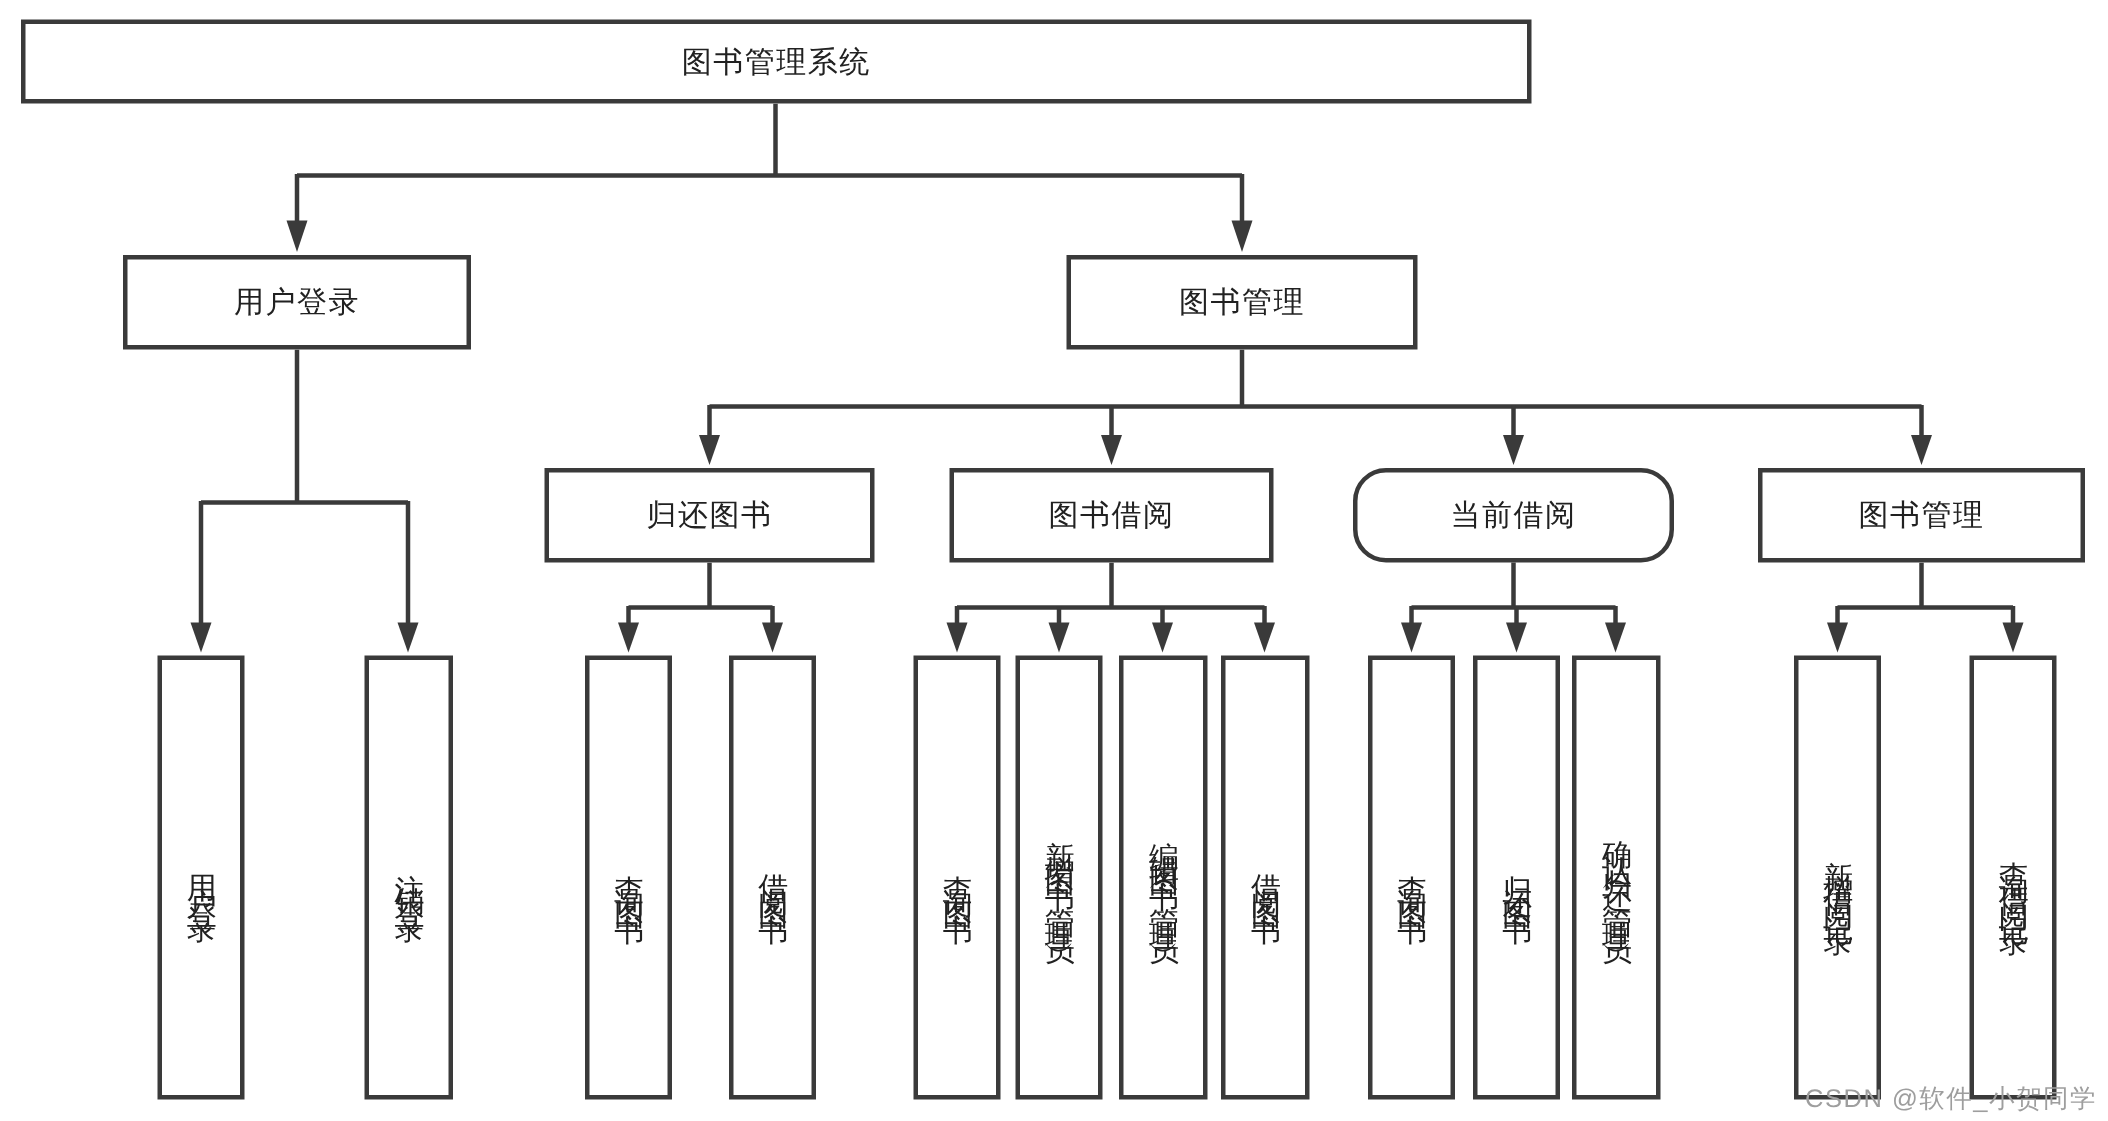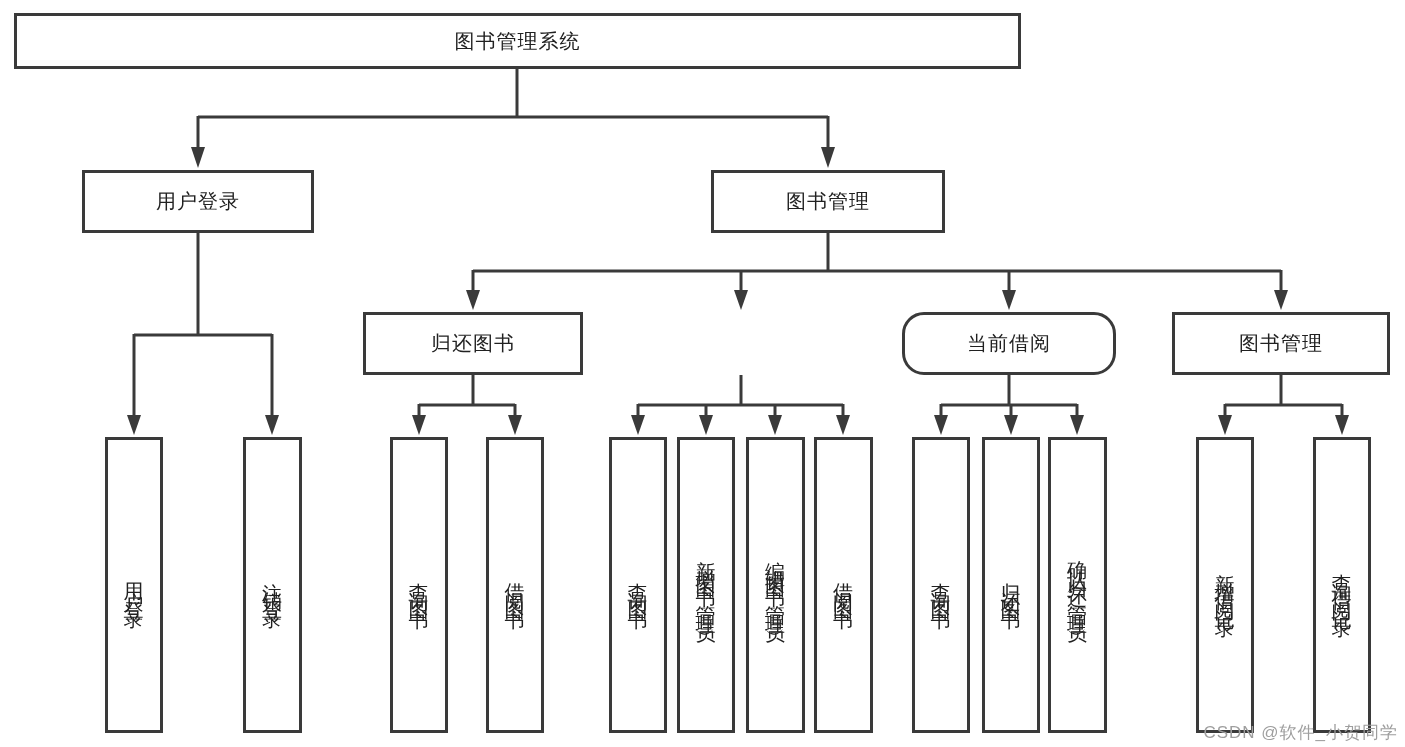--- a/index.html
+++ b/index.html
@@ -135,20 +135,23 @@
   <div class="box hbox" style="left:82px; top:170px; width:232px; height:63px;">
     <span>用户登录</span>
   </div>
   <div class="box hbox" style="left:711px; top:170px; width:234px; height:63px;">
     <span>图书管理</span>
   </div>
 
   <div class="box hbox" style="left:363px; top:312px; width:220px; height:63px;">
     <span>归还图书</span>
   </div>
+  <div class="box hbox" style="left:633px; top:312px; width:216px; height:63px;">
+    <span>图书借阅</span>
+  </div>
   <div class="box hbox" style="left:902px; top:312px; width:214px; height:63px;border-radius:22px;">
     <span>当前借阅</span>
   </div>
   <div class="box hbox" style="left:1172px; top:312px; width:218px; height:63px;">
     <span>图书管理</span>
   </div>
 
   <div class="box vbox" style="left:105px; top:437px; width:58px; height:296px;">
     <span>用户登录</span>
   </div>

